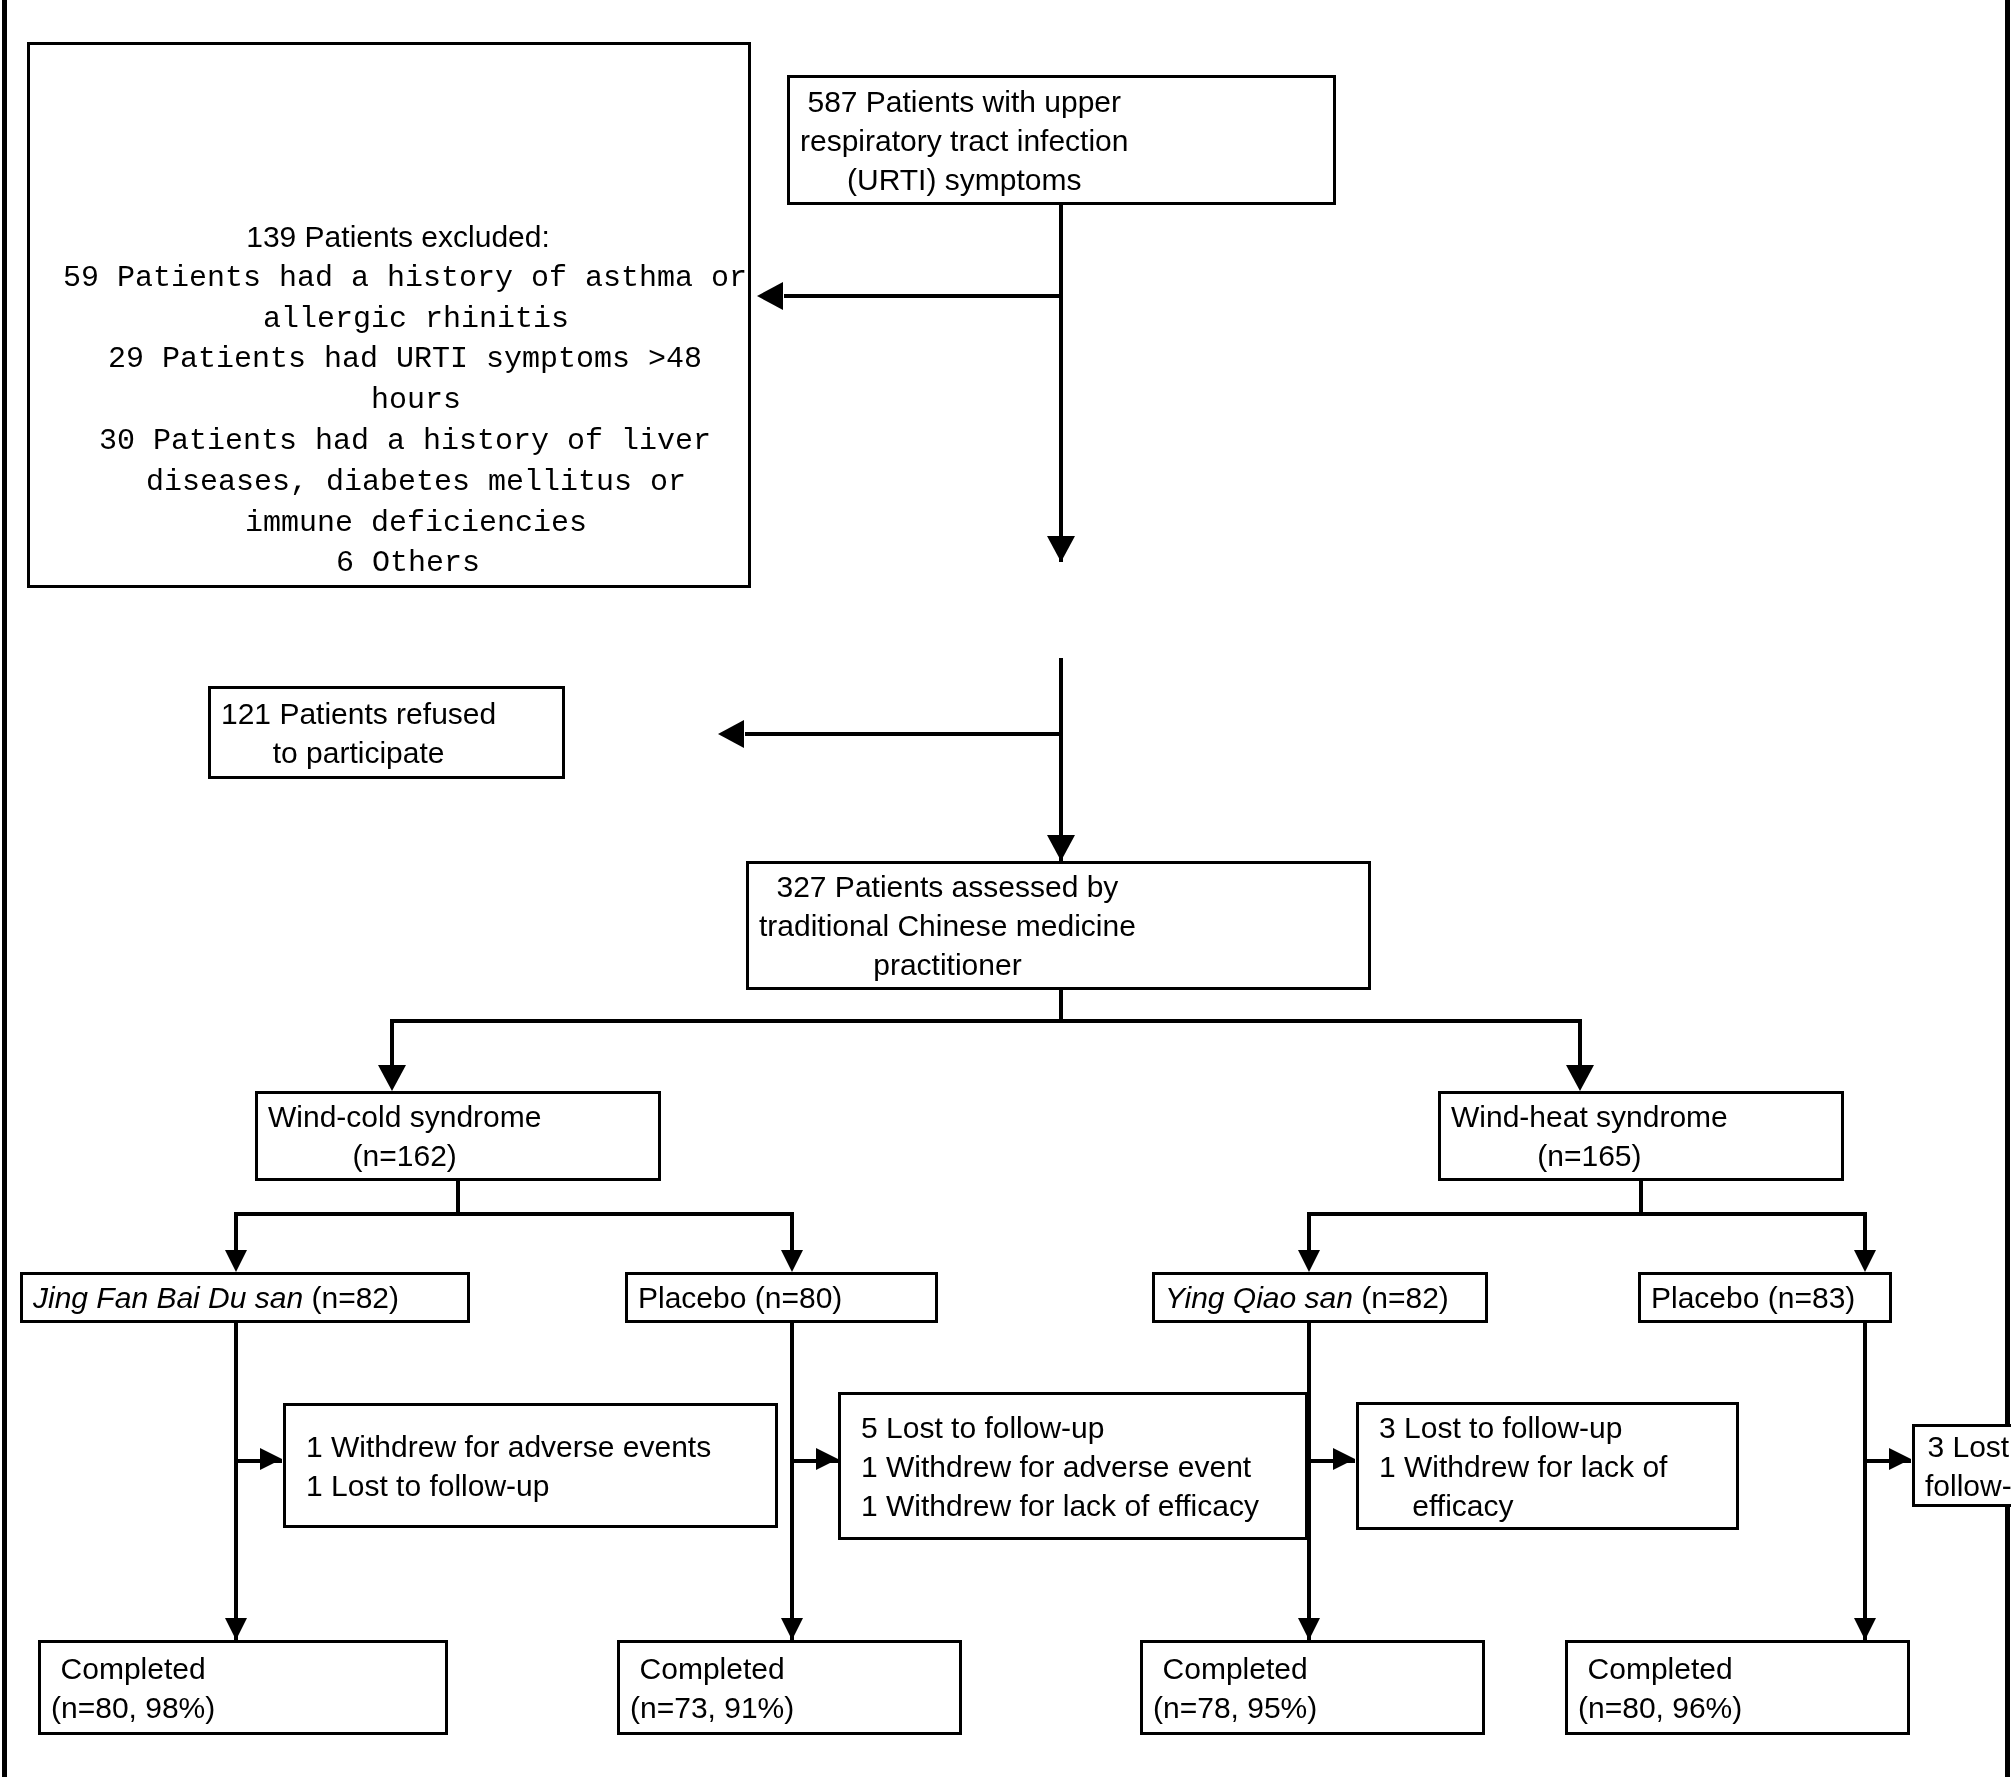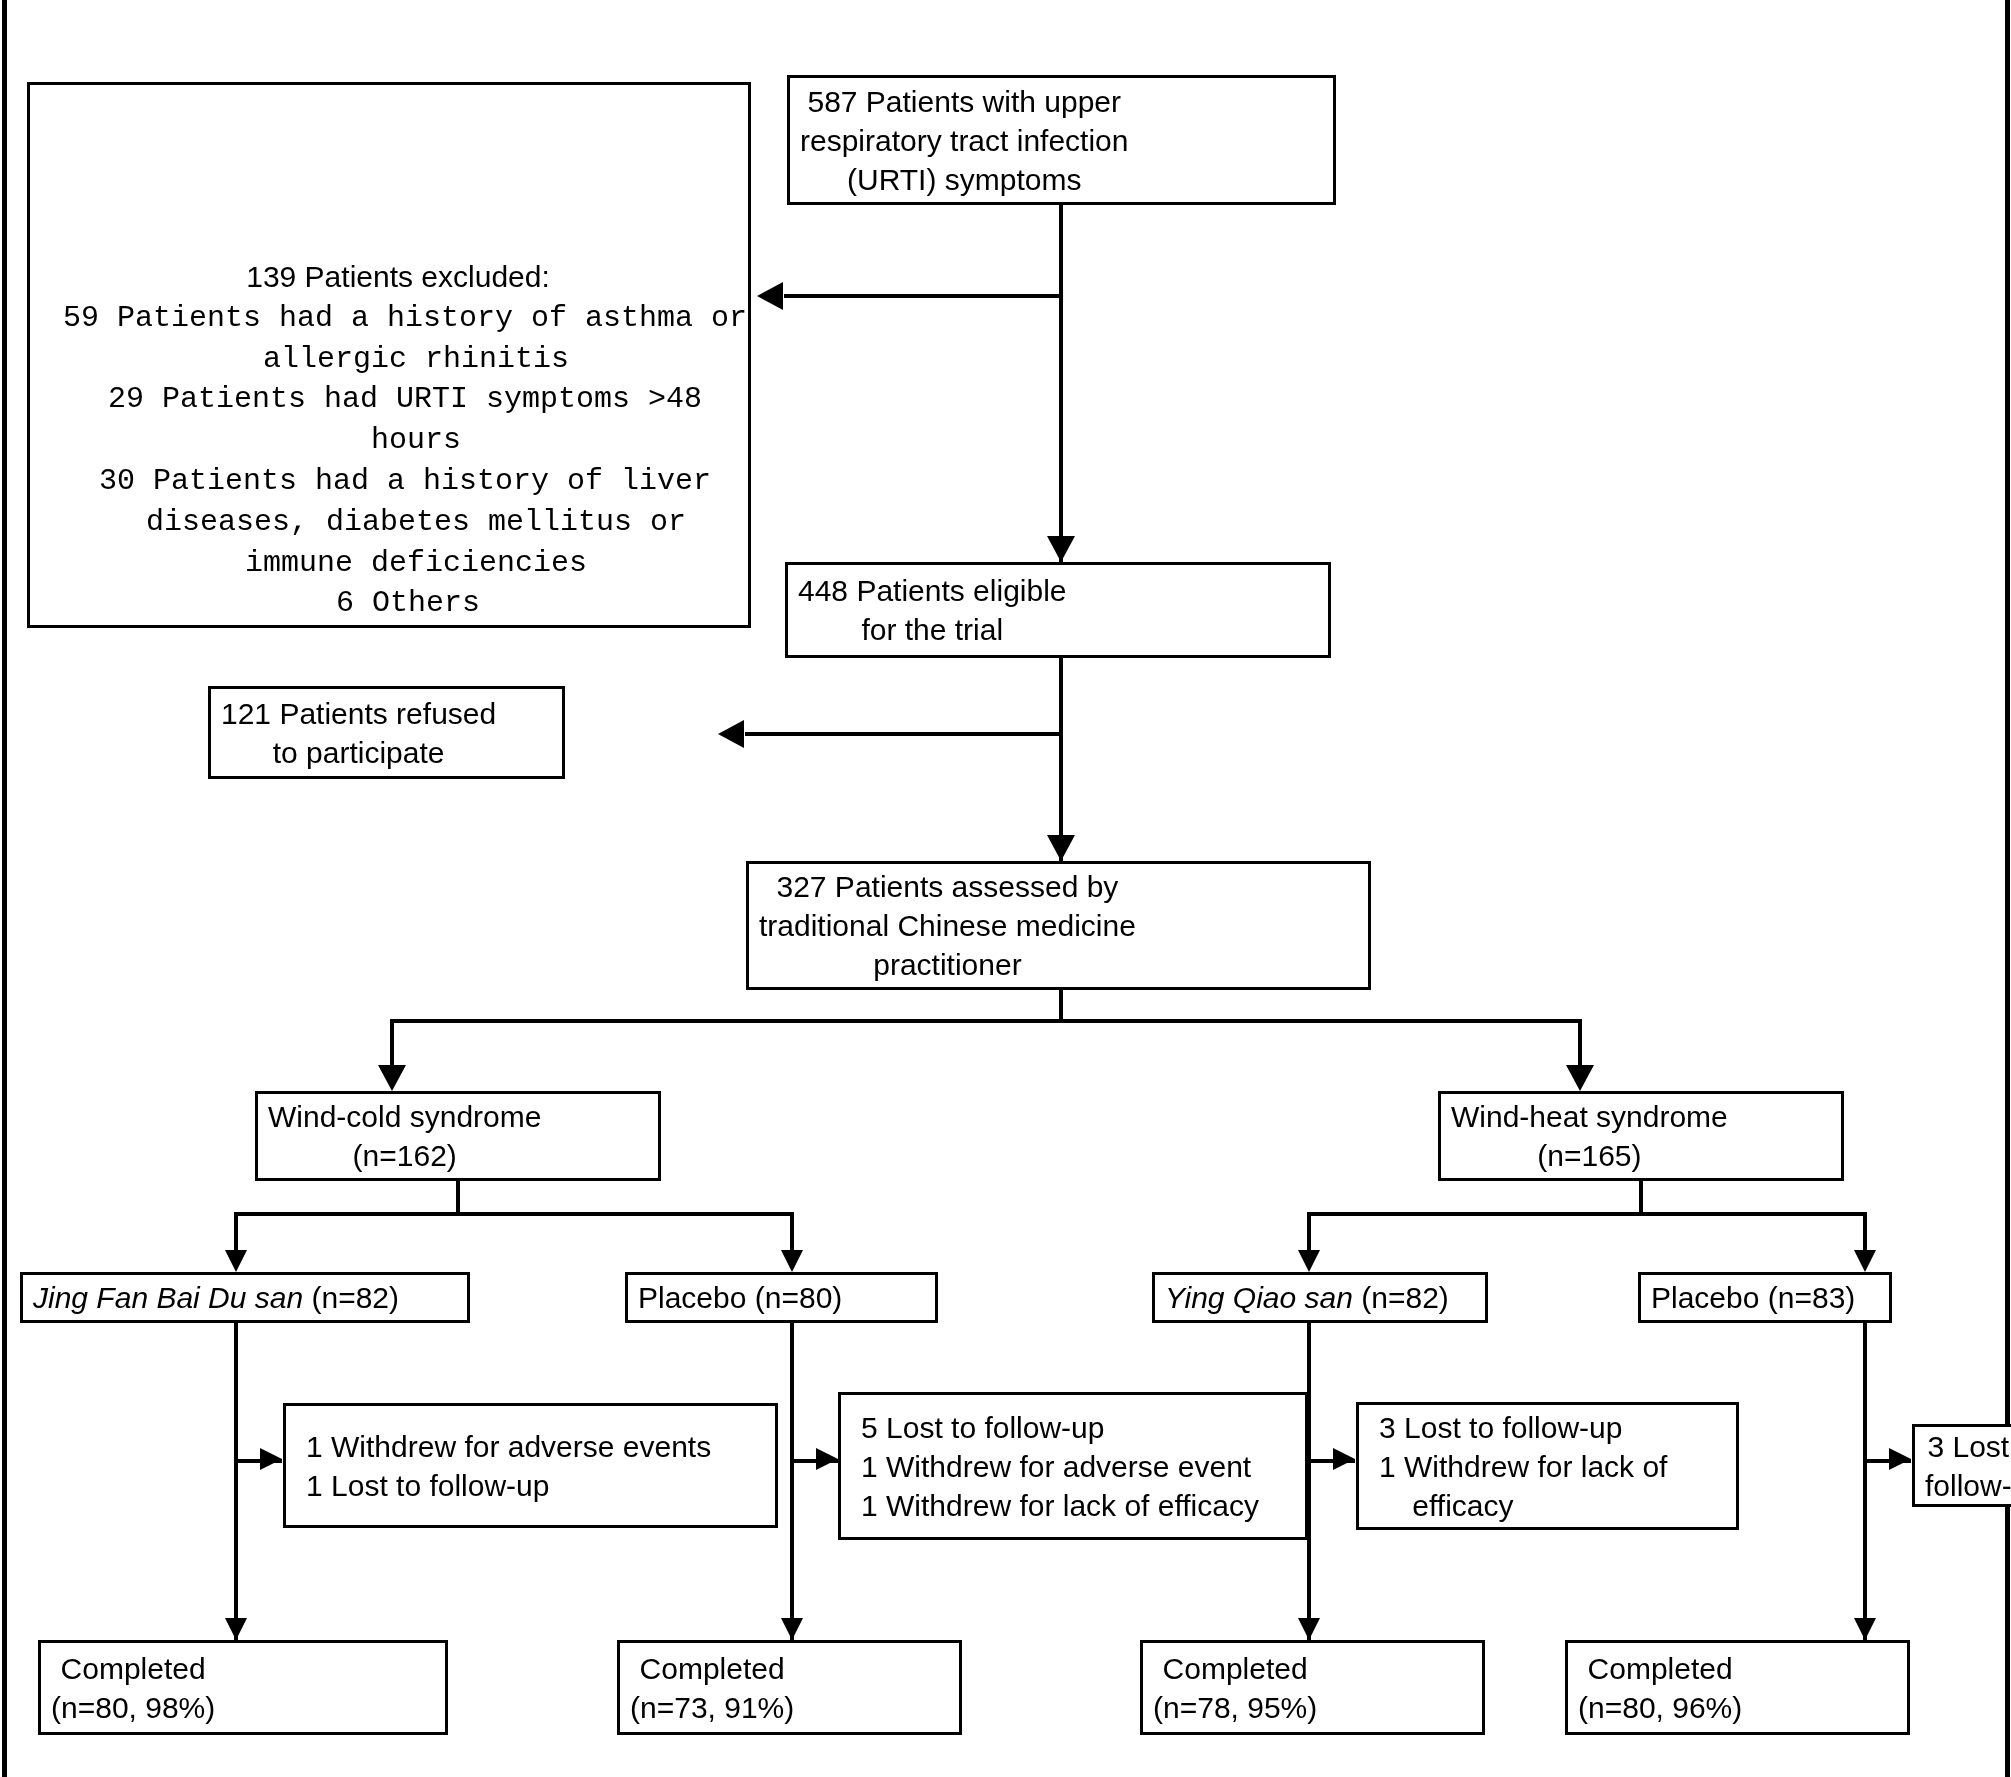--- a/index.html
+++ b/index.html
@@ -119,42 +119,36 @@
   <div class="frame-rule right"></div>
 
   <div class="box" id="enrollment-box" style="left:787px; top:75px; width:549px; height:130px;">
     <div>
       <div>587 Patients with upper</div>
       <div>respiratory tract infection</div>
       <div>(URTI) symptoms</div>
     </div>
   </div>
 
-  <div class="box" id="excluded-box" style="left:27px; top:42px; width:724px; height:546px;margin-top:40px;">
+  <div class="box" id="excluded-box" style="left:27px; top:42px; width:724px; height:546px;">
     <div class="excl-list" style="margin-top:172px;">
       <div class="excl-head">139 Patients excluded:</div>
       <div class="excl-item">59 Patients had a history of asthma or allergic rhinitis</div>
       <div class="excl-item">29 Patients had URTI symptoms &gt;48 hours</div>
       <div class="excl-item">30 Patients had a history of liver diseases, diabetes mellitus or immune deficiencies</div>
       <div class="excl-item" style="padding-left:60px;">6 Others</div>
     </div>
   </div>
 
   <div class="vline" style="left:1059px; top:205px; height:357px;"></div>
   <div class="arrow down" style="left:1047px; top:536px;"></div>
 
   <div class="hline" style="left:784px; top:294px; width:277px;"></div>
   <div class="arrow left" style="left:757px; top:282px;"></div>
 
-  <div class="box" id="eligible-box" style="left:785px; top:562px; width:546px; height:96px;">
-    <div>
-      <div>448 Patients eligible</div>
-      <div>for the trial</div>
-    </div>
-  </div>
 
   <div class="vline" style="left:1059px; top:658px; height:203px;"></div>
   <div class="arrow down" style="left:1047px; top:835px;"></div>
 
   <div class="hline" style="left:745px; top:732px; width:318px;"></div>
   <div class="arrow left" style="left:718px; top:720px;"></div>
 
   <div class="box" id="refused-box" style="left:200px; top:686px; width:357px; height:93px;margin-left:8px;">
     <div>
       <div>121 Patients refused</div>

